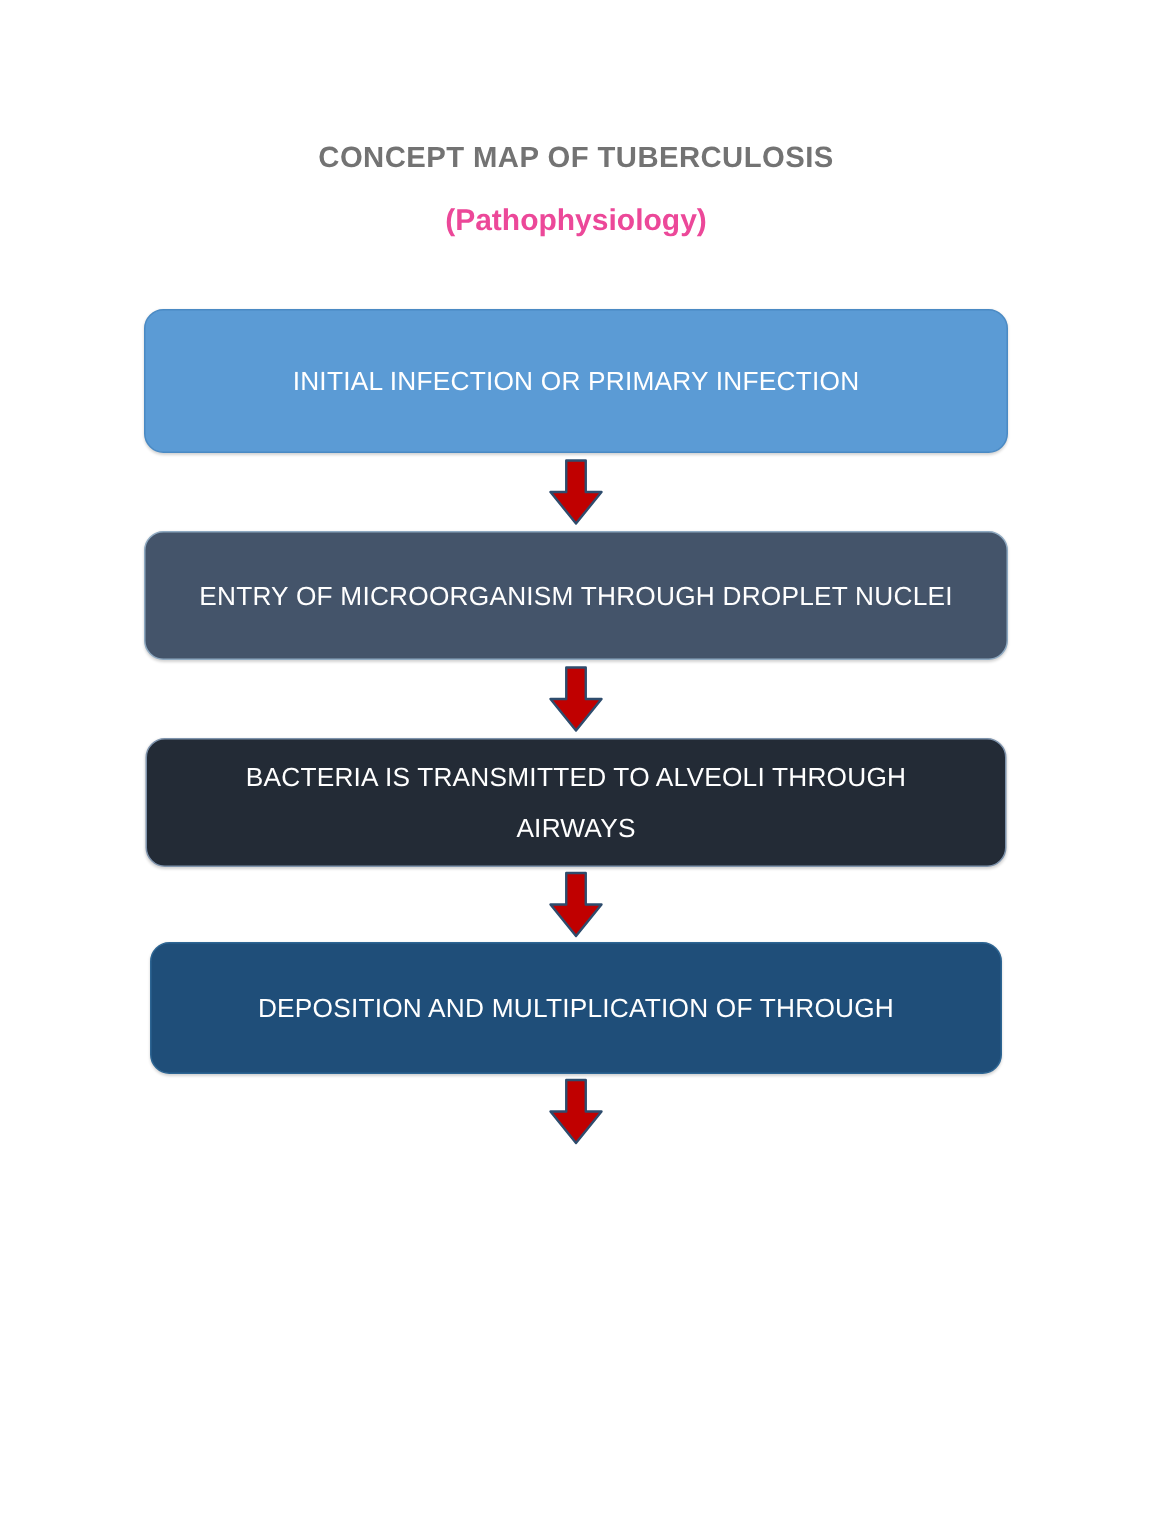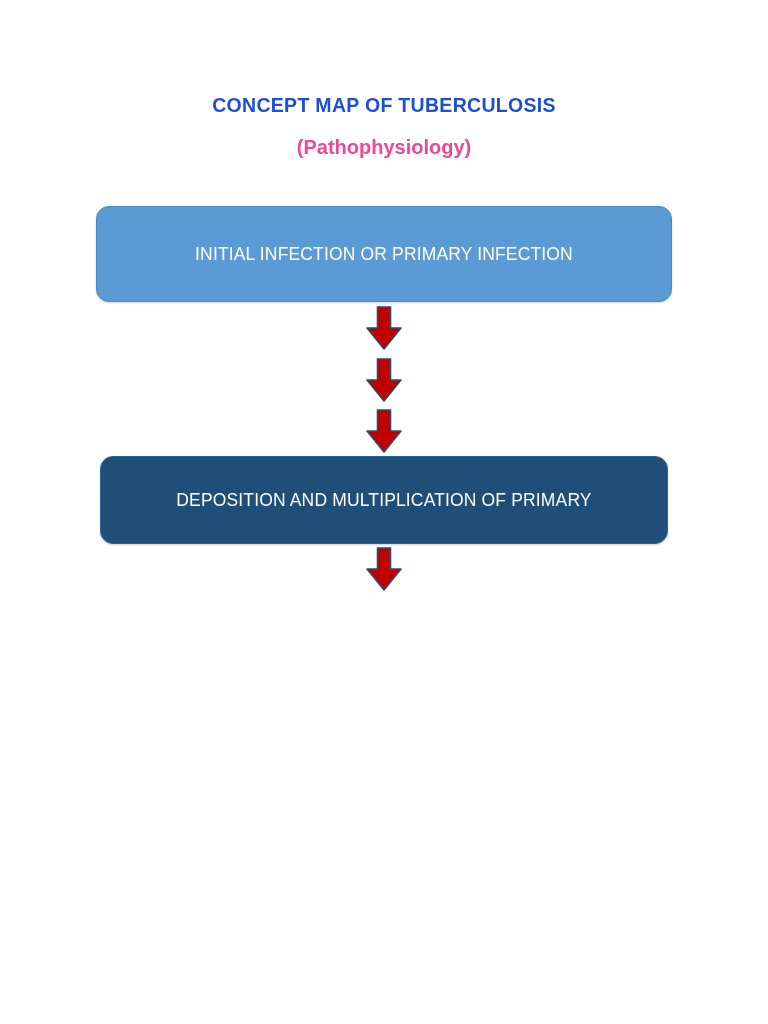--- a/index.html
+++ b/index.html
@@ -27,21 +27,21 @@
     position: absolute;
     top: 92px;
     left: 0;
     width: 768px;
     text-align: center;
   }
   .main-title {
     font-size: 19.5px;
     font-weight: bold;
     letter-spacing: 0.3px;
-    color: #1d4ed8;
+    color: #737373;
     line-height: 26px;
     white-space: nowrap;
   }
   .sub-title {
     margin-top: 16px;
     font-size: 20px;
     font-weight: bold;
     color: #ec4899;
     line-height: 26px;
     white-space: nowrap;
@@ -114,36 +114,42 @@
     <div class="node n1" style="background:#5B9BD5; border:1px solid #4A8AC4;">
       <span class="node-text">INITIAL INFECTION OR PRIMARY INFECTION</span>
     </div>
 
     <div class="arrow-wrap gap-a">
       <svg width="38" height="46" viewBox="0 0 38 46" aria-hidden="true">
         <polygon points="12.5,2 25.5,2 25.5,23 36,23 19,44 2,23 12.5,23" fill="#C00000" stroke="#2E4C6D" stroke-width="1.6" stroke-linejoin="round"></polygon>
       </svg>
     </div>
 
+    <div class="node n2" style="background:#44546A; border:1px solid #8EA9C1;">
+      <span class="node-text">ENTRY OF MICROORGANISM THROUGH DROPLET NUCLEI</span>
+    </div>
 
     <div class="arrow-wrap gap-b">
       <svg width="38" height="46" viewBox="0 0 38 46" aria-hidden="true">
         <polygon points="12.5,2 25.5,2 25.5,23 36,23 19,44 2,23 12.5,23" fill="#C00000" stroke="#2E4C6D" stroke-width="1.6" stroke-linejoin="round"></polygon>
       </svg>
     </div>
 
+    <div class="node n3" style="background:#232B36; border:1px solid #7E93AC;">
+      <span class="node-text">BACTERIA IS TRANSMITTED TO ALVEOLI THROUGH AIRWAYS</span>
+    </div>
 
     <div class="arrow-wrap gap-c">
       <svg width="38" height="46" viewBox="0 0 38 46" aria-hidden="true">
         <polygon points="12.5,2 25.5,2 25.5,23 36,23 19,44 2,23 12.5,23" fill="#C00000" stroke="#2E4C6D" stroke-width="1.6" stroke-linejoin="round"></polygon>
       </svg>
     </div>
 
     <div class="node n4" style="background:#1F4E79; border:1px solid #2D6593;">
-      <span class="node-text">DEPOSITION AND MULTIPLICATION OF PRIMARY</span>
+      <span class="node-text">DEPOSITION AND MULTIPLICATION OF THROUGH</span>
     </div>
 
     <div class="arrow-wrap gap-d">
       <svg width="38" height="46" viewBox="0 0 38 46" aria-hidden="true">
         <polygon points="12.5,2 25.5,2 25.5,23 36,23 19,44 2,23 12.5,23" fill="#C00000" stroke="#2E4C6D" stroke-width="1.6" stroke-linejoin="round"></polygon>
       </svg>
     </div>
 
 
   </div>

